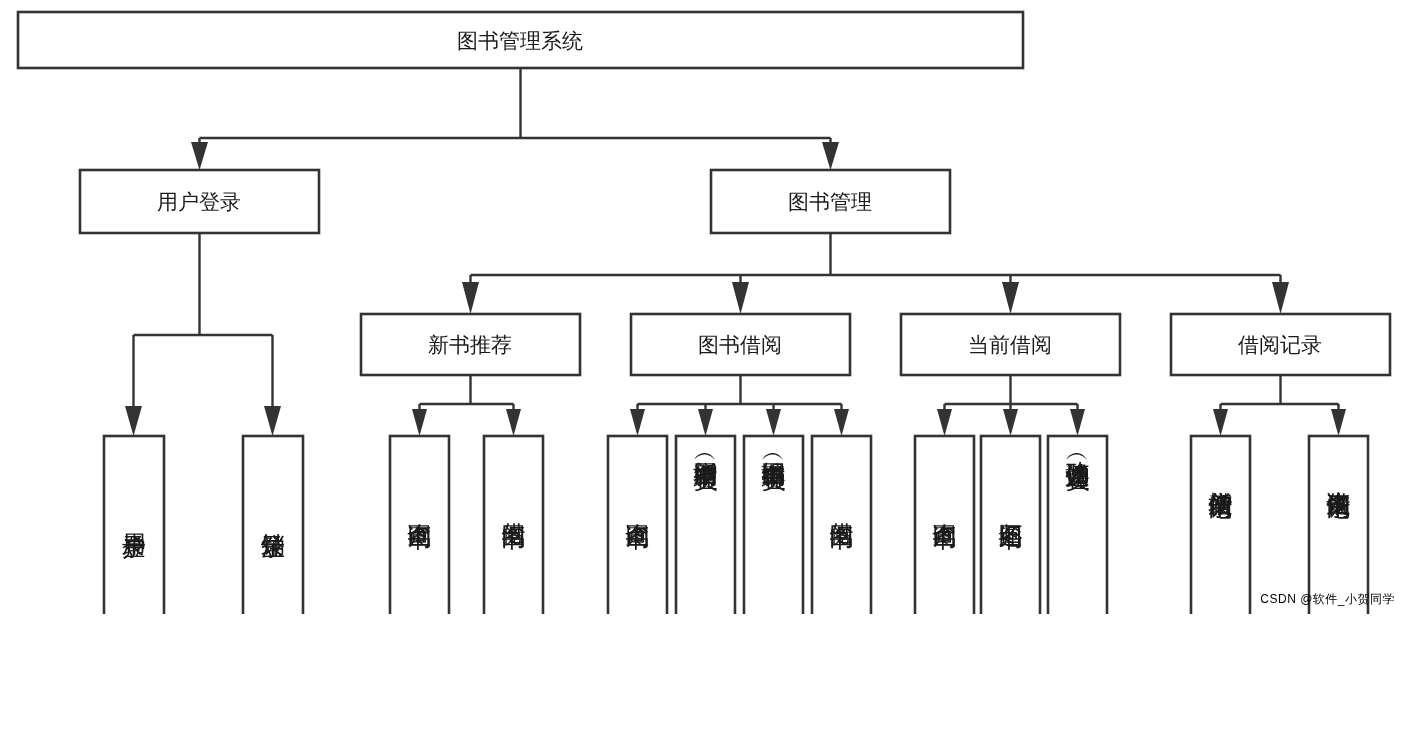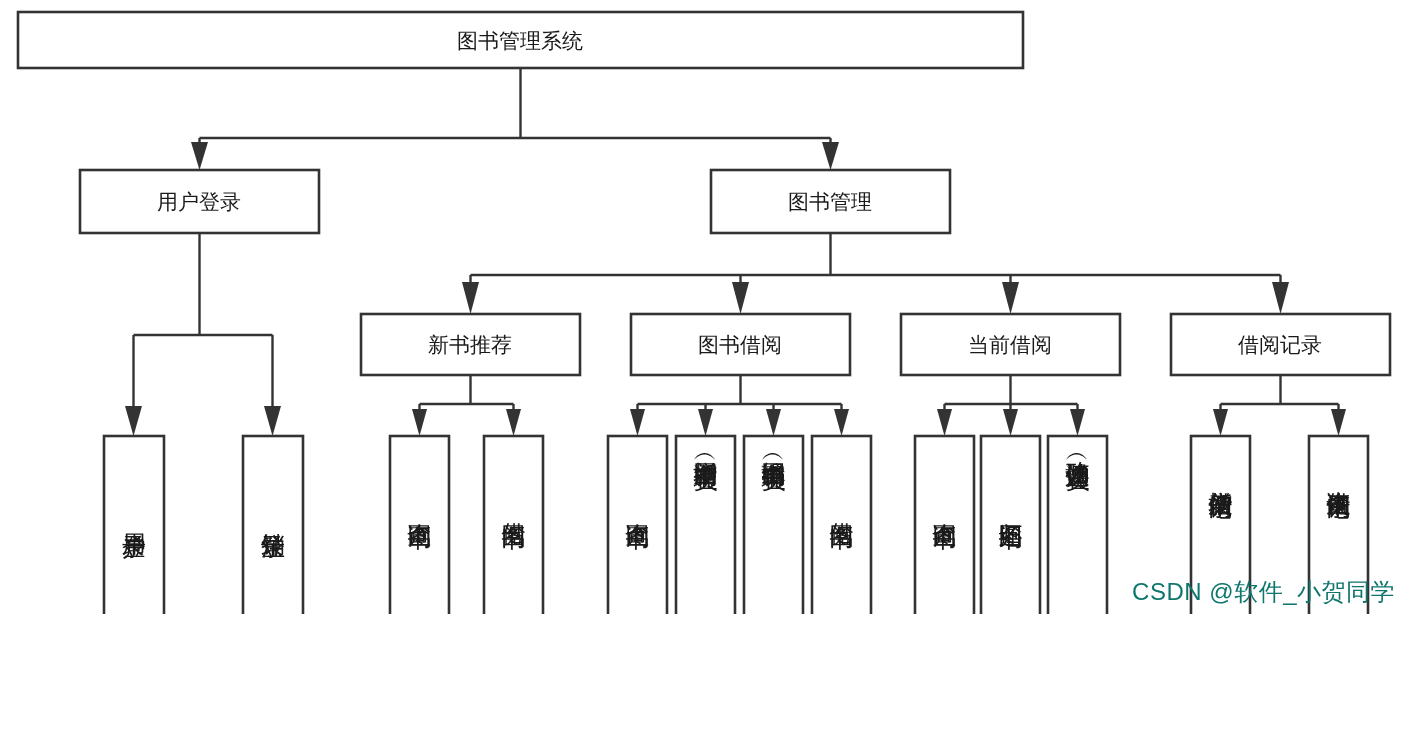--- a/index.html
+++ b/index.html
@@ -62,22 +62,22 @@
     display: flex;
     align-items: flex-start;
     justify-content: center;
     pointer-events: none;
   }
   .watermark {
     position: absolute;
     right: 10px;
     bottom: 6px;
     font-family: "Liberation Sans", "DejaVu Sans", sans-serif;
-    font-size: 24px;
-    color: #0f766e;
+    font-size: 12px;
+    color: #000000;
     white-space: nowrap;
     letter-spacing: 0.5px;
   }
 </style>
 </head>
 <body>
 
 <div id="diagram-root">
 
   <svg id="tree-svg" viewBox="0 0 1405 747">

